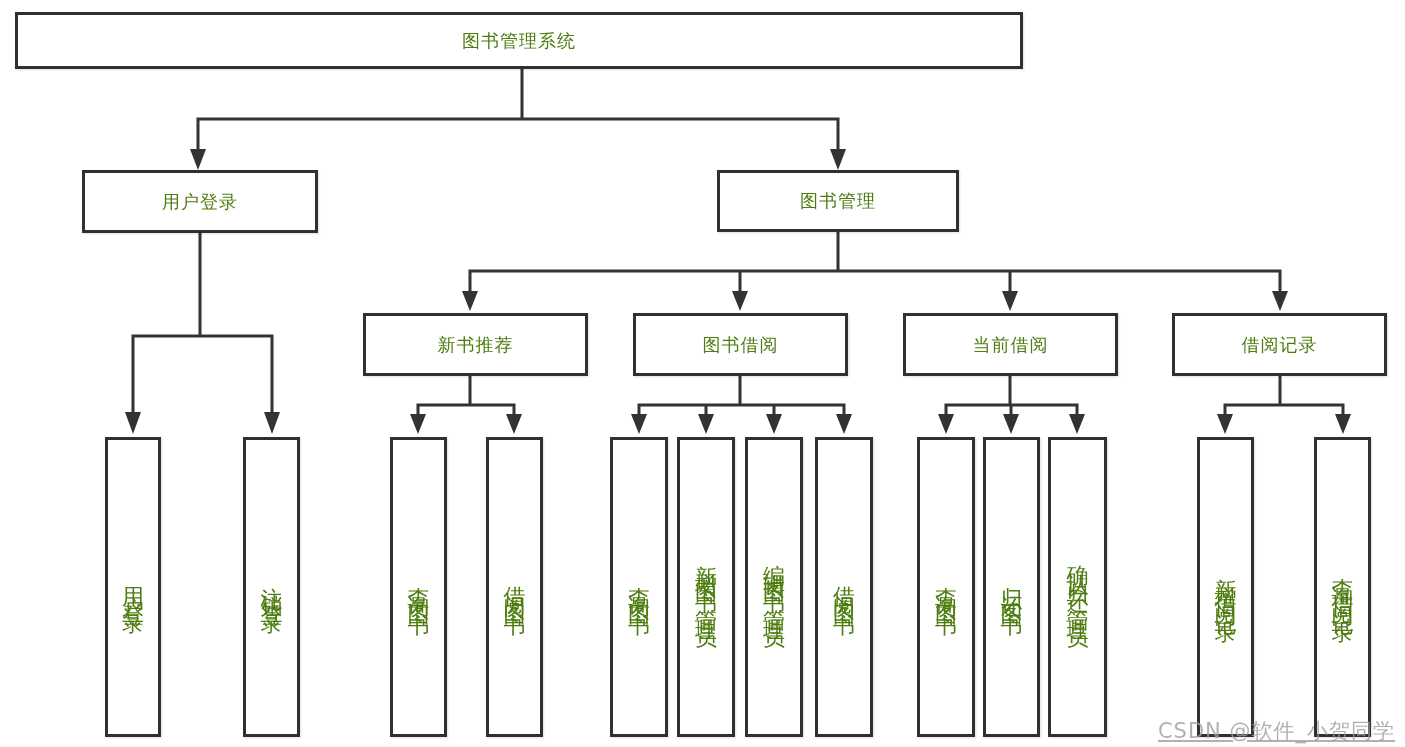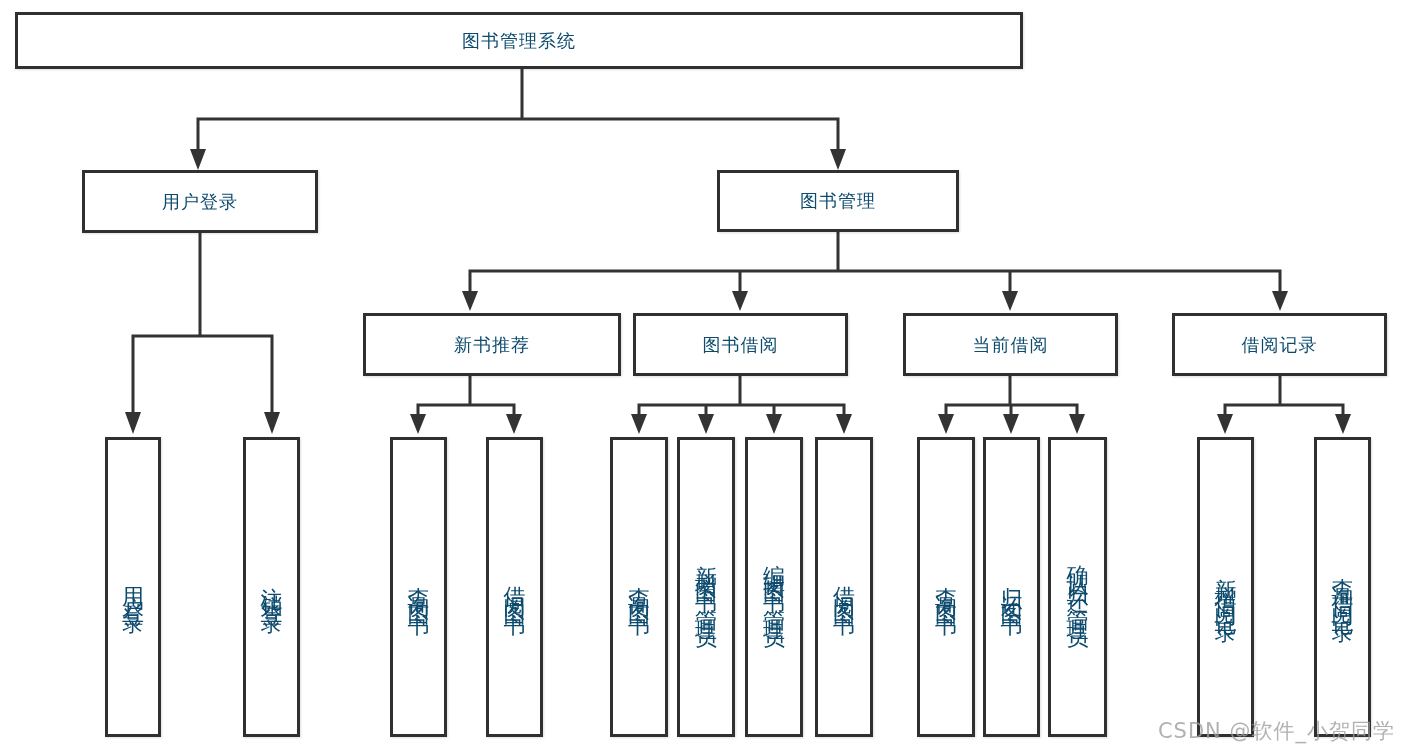--- a/index.html
+++ b/index.html
@@ -10,21 +10,21 @@
     font-family:"DejaVu Sans","Liberation Sans",sans-serif;
     overflow:hidden;
   }
   svg.wires{position:absolute;left:0;top:0;width:1405px;height:747px;}
   .node{
     position:absolute;
     box-sizing:border-box;
     background:#ffffff;
     border:3px solid #303030;
     display:flex;align-items:center;justify-content:center;
-    color:#0c4a6e;
+    color:#4d7c0f;
     box-shadow:1px 1px 2px rgba(0,0,0,0.12);
   }
   .nodeh .lbl{
     font-size:18px;
     letter-spacing:1px;
     white-space:nowrap;
   }
   .nodev .lbl{
     writing-mode:vertical-rl;
     text-orientation:mixed;
@@ -33,20 +33,21 @@
     line-height:1;
   }
   .watermark{
     position:absolute;
     right:10px;bottom:2px;
     font-size:21px;
     color:rgba(158,158,158,0.8);
     letter-spacing:1px;
     z-index:5;
     white-space:nowrap;
+    text-decoration:underline;
   }
 </style>
 </head>
 <body>
 
 <div class="canvas">
 
   <svg class="wires" viewBox="0 0 1405 747">
 
     <g>
@@ -89,21 +90,21 @@
     <span class="lbl">图书管理系统</span>
   </div>
 
   <div class="node nodeh" style="left:82px;top:170px;width:236px;height:63px">
     <span class="lbl">用户登录</span>
   </div>
   <div class="node nodeh" style="left:717px;top:170px;width:242px;height:62px">
     <span class="lbl">图书管理</span>
   </div>
 
-  <div class="node nodeh" style="left:363px;top:313px;width:258px;height:63px">
+  <div class="node nodeh" style="left:363px;top:313px;width:225px;height:63px">
     <span class="lbl">新书推荐</span>
   </div>
   <div class="node nodeh" style="left:903px;top:313px;width:215px;height:63px">
     <span class="lbl">当前借阅</span>
   </div>
   <div class="node nodeh" style="left:633px;top:313px;width:215px;height:63px">
     <span class="lbl">图书借阅</span>
   </div>
   <div class="node nodeh" style="left:1172px;top:313px;width:215px;height:63px">
     <span class="lbl">借阅记录</span>

